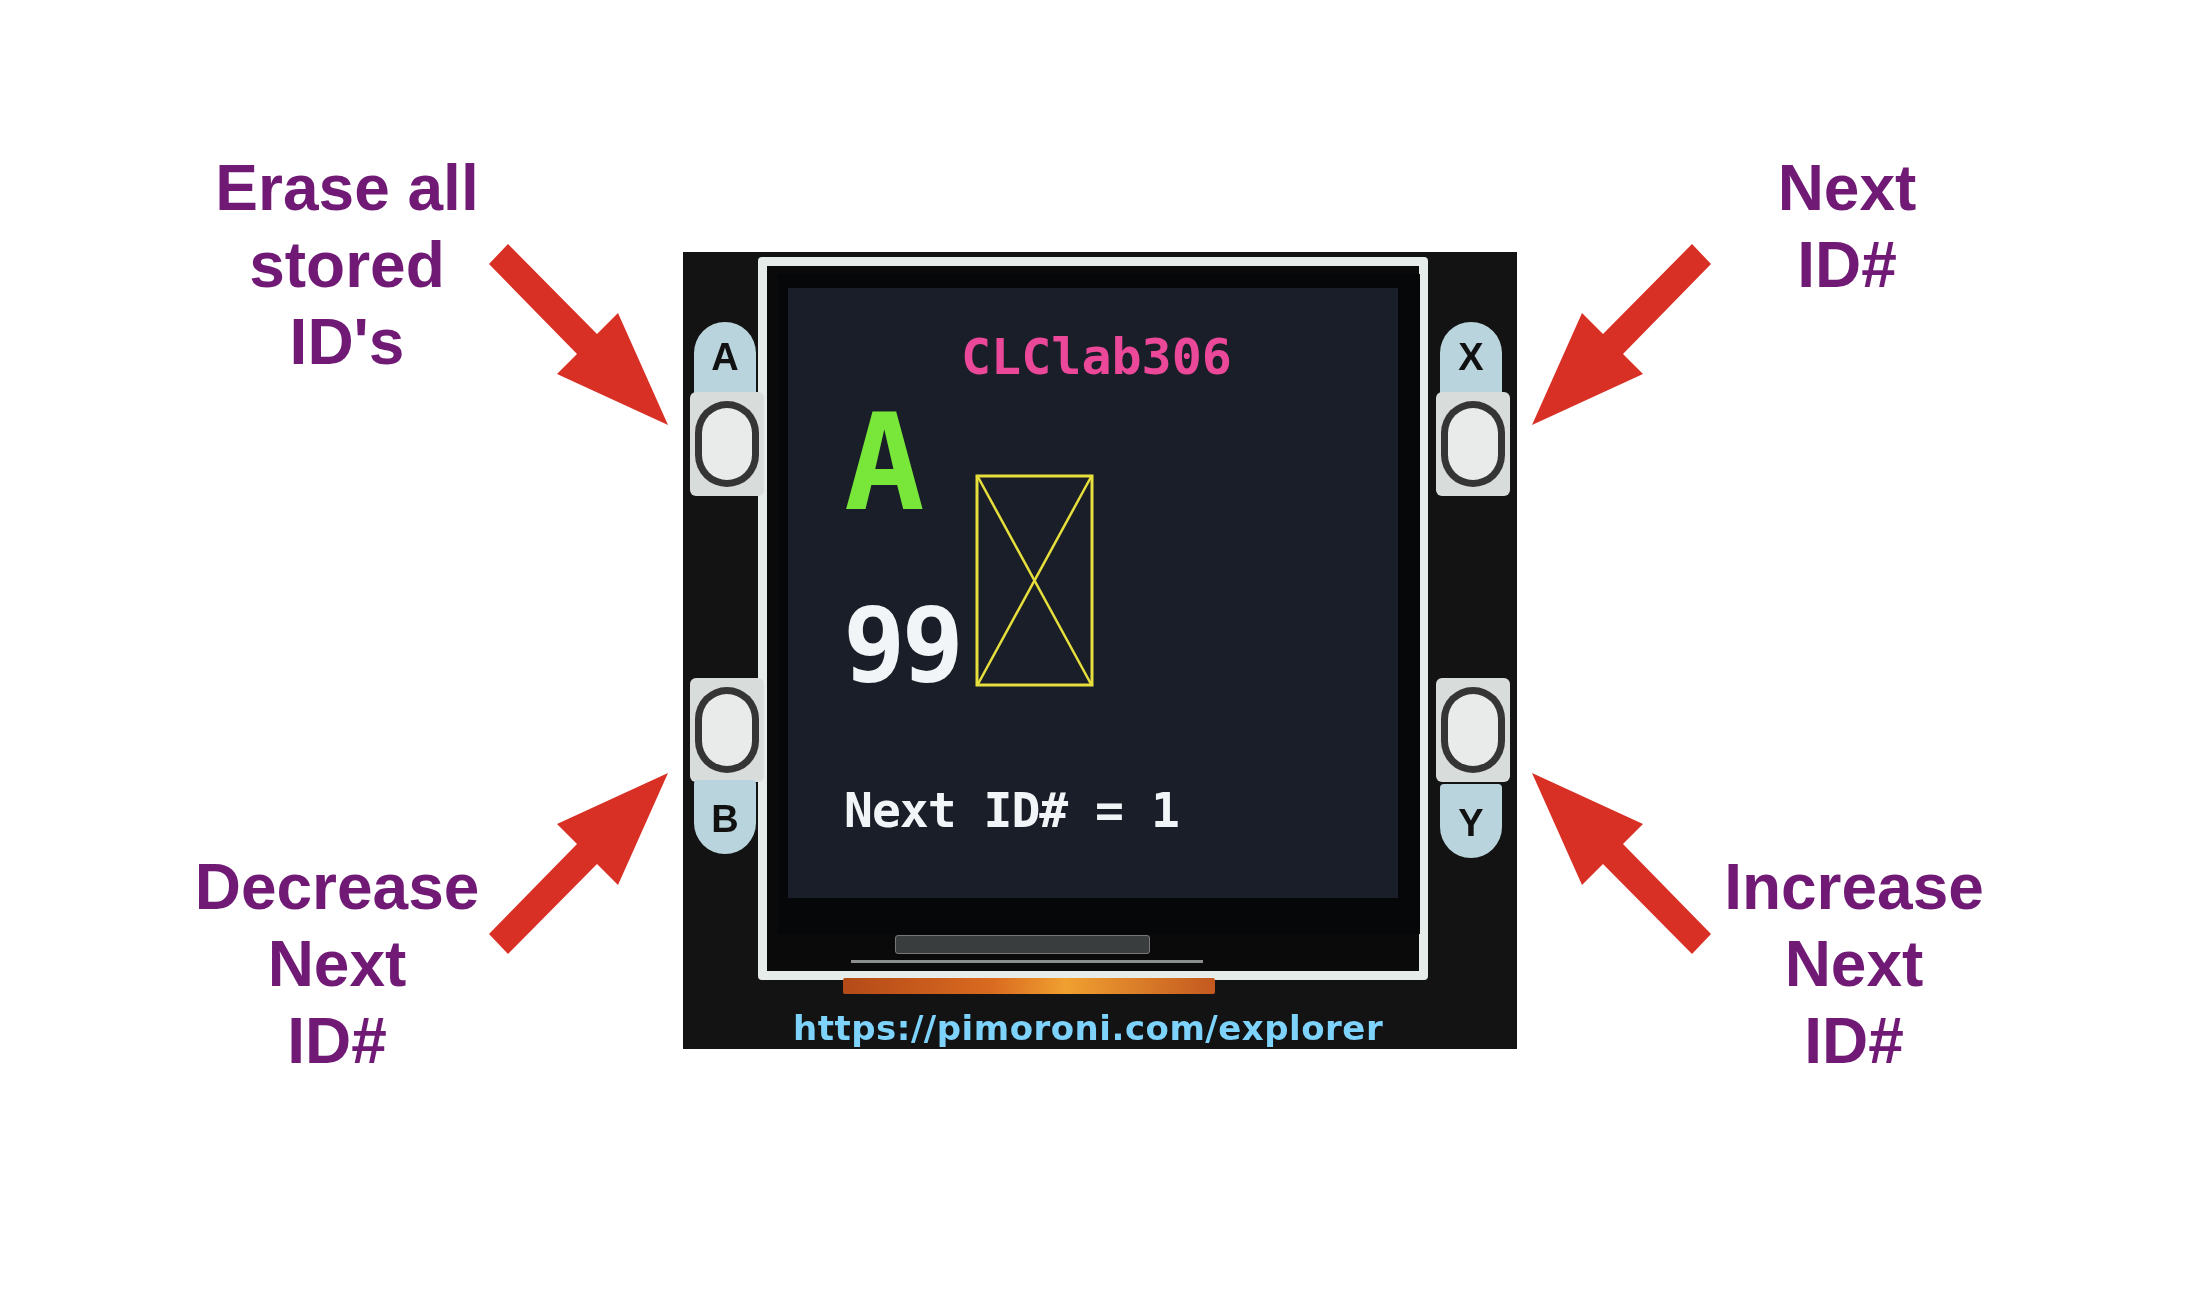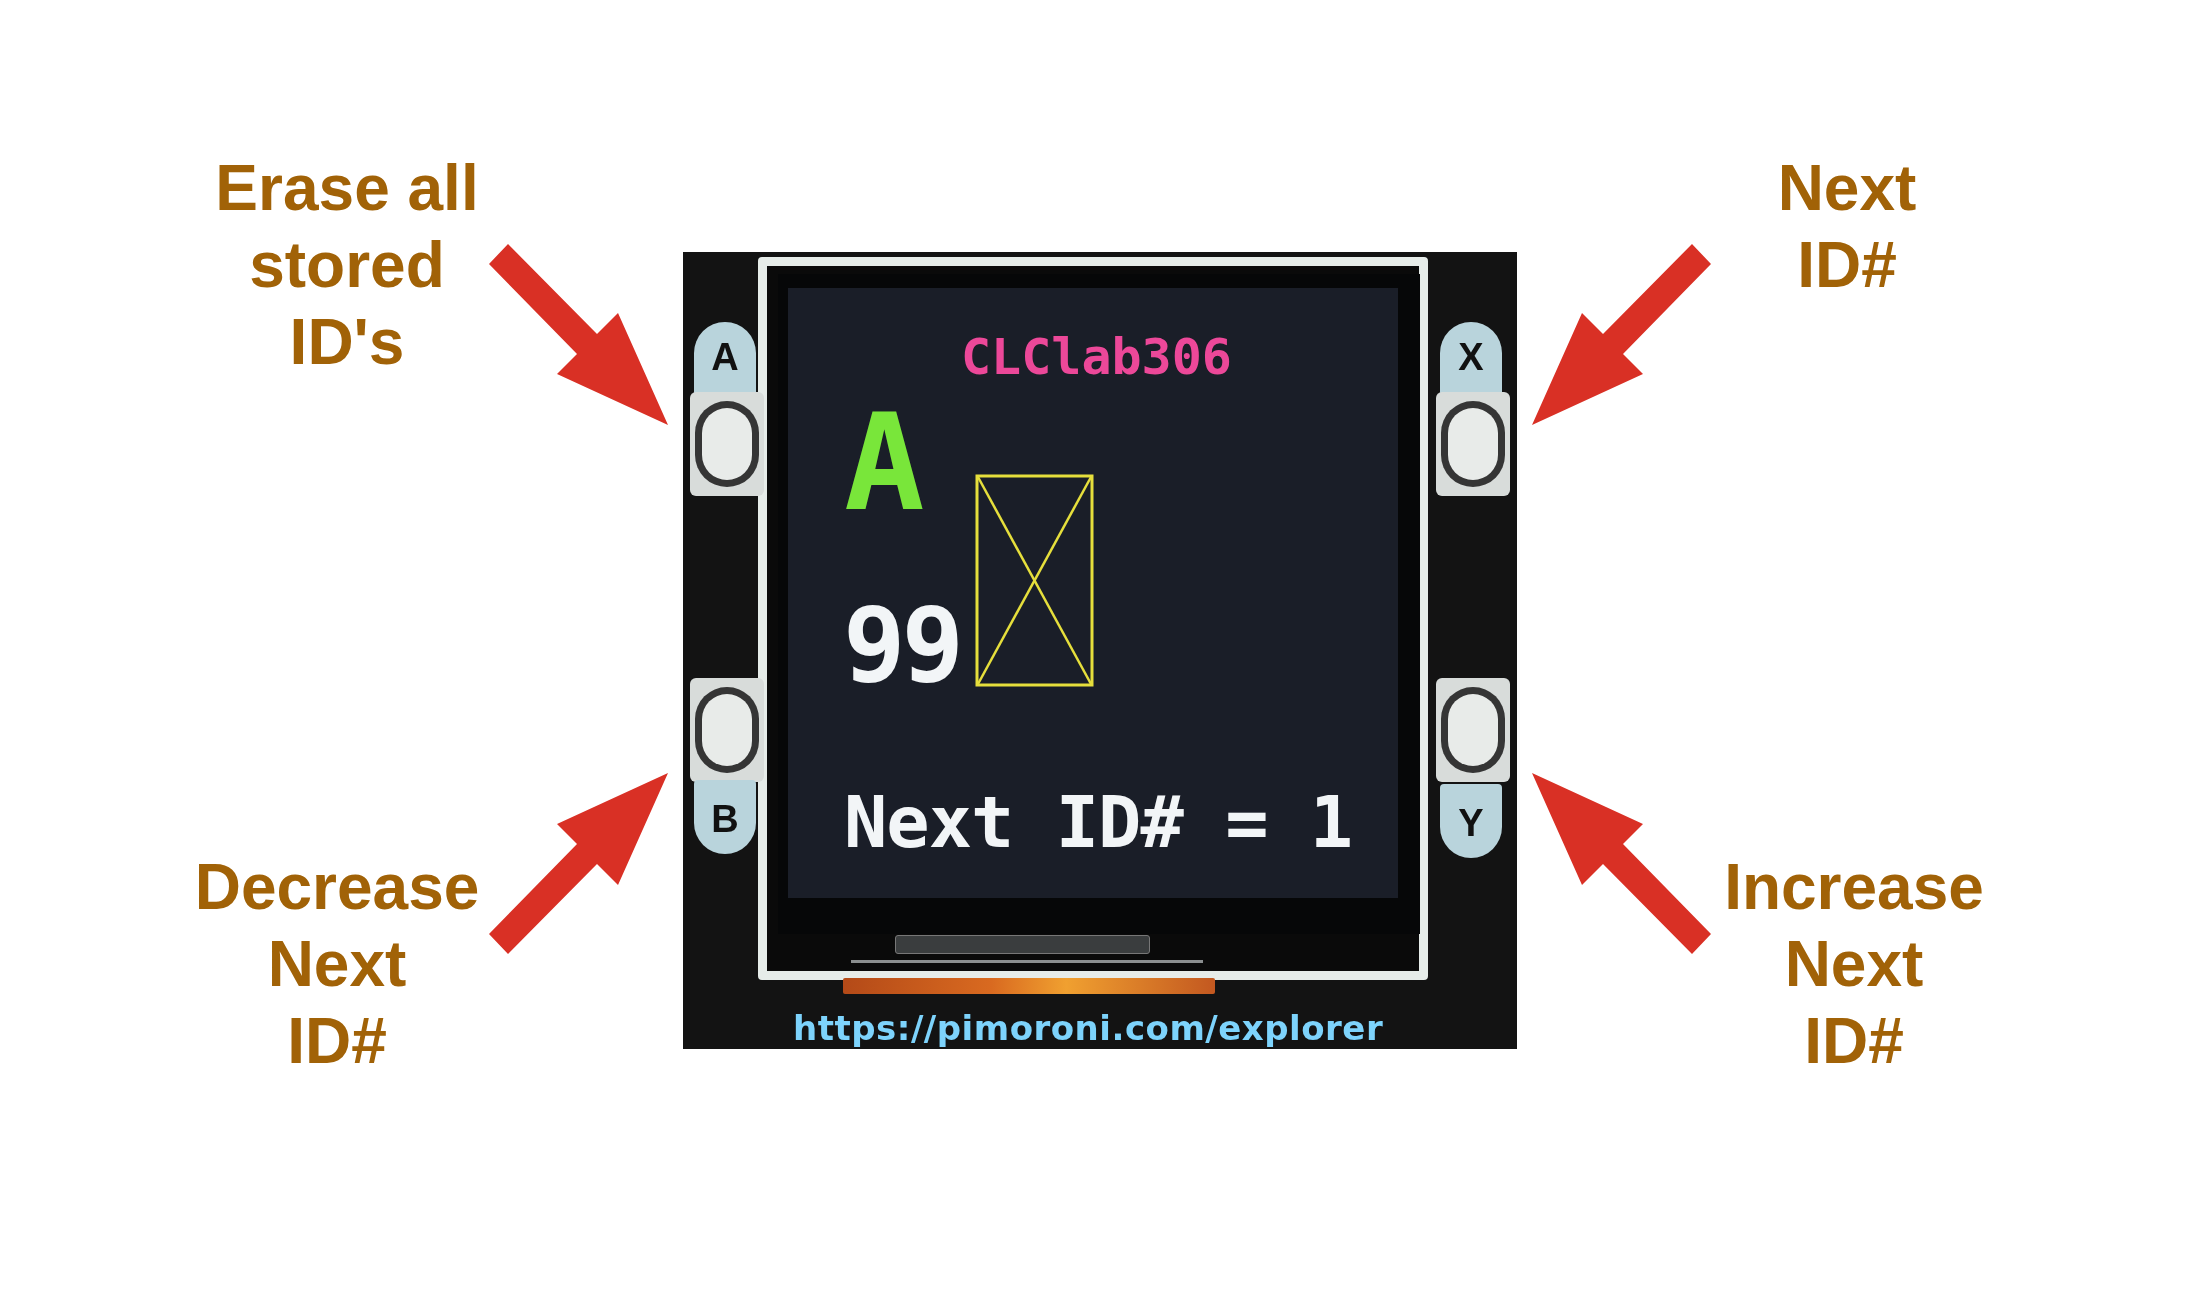--- a/index.html
+++ b/index.html
@@ -1,28 +1,28 @@
 <!DOCTYPE html>
 <html><head>
 <meta charset="utf-8">
 <style>
   html, body { margin:0; padding:0; }
   body { width:2200px; height:1300px; background:#ffffff; position:relative; overflow:hidden; font-family:"Liberation Sans", sans-serif; }
-  .label { position:absolute; text-align:center; font-weight:bold; color:#a16207; font-size:64px; line-height:77px; width:420px; }
+  .label { position:absolute; text-align:center; font-weight:bold; color:#701a75; font-size:64px; line-height:77px; width:420px; }
   .label span { display:block; white-space:nowrap; }
   #arrows { position:absolute; left:0; top:0; width:2200px; height:1300px; }
   .device { position:absolute; left:683px; top:252px; width:834px; height:797px; background:#131313; overflow:hidden; }
   .frame { position:absolute; left:75px; top:5px; width:670px; height:723px; border:9px solid #e6ece9; border-radius:4px; box-sizing:border-box; background:#0a0a0a; }
   .glass { position:absolute; left:95px; top:22px; width:642px; height:660px; background:#060708; }
   .lcd { position:absolute; left:105px; top:36px; width:610px; height:610px; background:#1a1e28; }
   .lcd-text { position:absolute; font-family:"DejaVu Sans Mono", monospace; font-weight:bold; white-space:nowrap; line-height:1; }
   .title { left:173px; top:44px; font-size:50px; color:#ec4899; letter-spacing:0px; }
   .big-a { left:56px; top:108px; font-size:134px; color:#79e63a; }
   .count { left:55px; top:305px; font-size:104px; color:#f2f5f7; letter-spacing:-4px;text-align:right; }
-  .next-id { left:56px; top:498px; font-size:72px; color:#f2f5f7; letter-spacing:-1px; }
+  .next-id { left:56px; top:498px; font-size:48px; color:#f2f5f7; letter-spacing:-1px; }
   .roi-box { position:absolute; left:187px; top:186px; width:119px; height:213px; }
   .bezel-strip { position:absolute; left:212px; top:683px; width:253px; height:17px; background:#3a3d3e; border:1px solid #777; border-radius:3px; }
   .bezel-line { position:absolute; left:168px; top:708px; width:352px; height:3px; background:#8a8e8f; }
   .flex { position:absolute; left:160px; top:726px; width:372px; height:16px; background:linear-gradient(90deg,#b44a18,#d96a20 40%,#f0a030 60%,#c35820); border-radius:2px; }
   .url { position:absolute; left:110px; top:756px; font-family:"DejaVu Sans", sans-serif; font-weight:bold; font-size:34px; color:#7dd3fc; white-space:nowrap; letter-spacing:0.5px; }
   .btn { position:absolute; width:78px; }
   .btn .tab { position:absolute; left:6px; width:62px; height:74px; background:#b9d4dc; }
   .btn .tab.top { top:0; border-radius:31px 31px 4px 4px; }
   .btn .tab.bottom { border-radius:4px 4px 31px 31px; }
   .btn .tab span { position:absolute; left:0; right:0; text-align:center; font-family:"Liberation Sans", sans-serif; font-weight:bold; font-size:38px; color:#111; }

